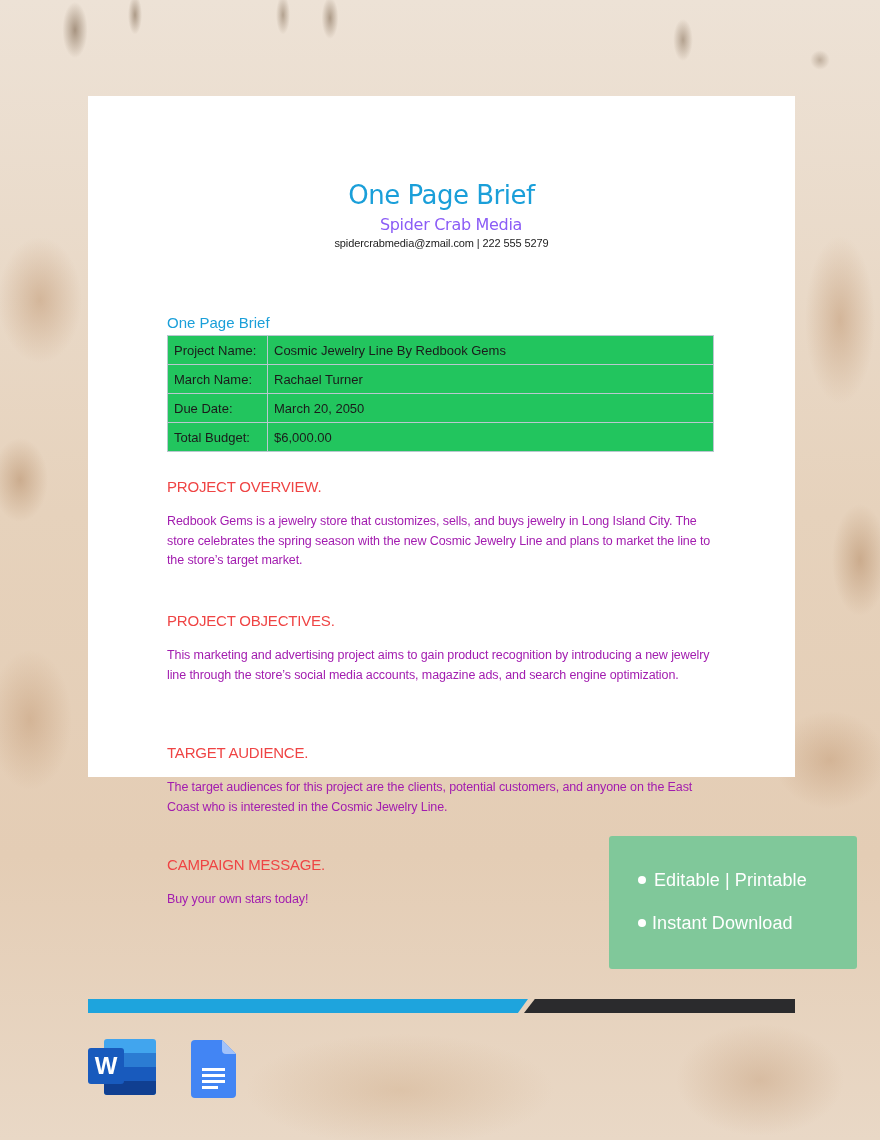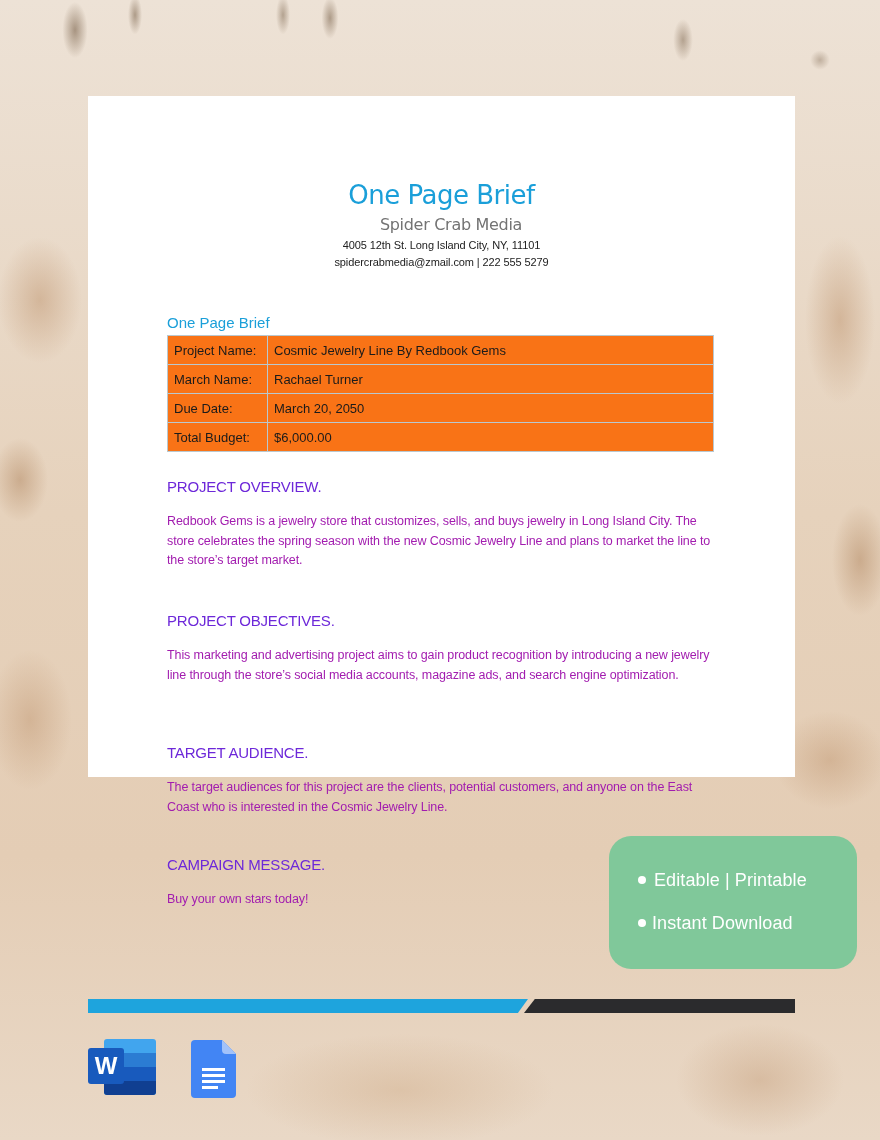--- a/index.html
+++ b/index.html
@@ -34,53 +34,53 @@
     }
 
     .header { position: absolute; left: 0; right: 0; top: 82px; text-align: center; }
     .doc-title {
       font-family: "DejaVu Sans", sans-serif;
       font-size: 26px; color: #1a9fd9; font-weight: normal;
       letter-spacing: -0.5px; line-height: 34px;
     }
     .company {
       font-family: "DejaVu Sans", sans-serif;
-      font-size: 16px; color: #737373; margin-top: 3px; line-height: 20px;
+      font-size: 16px; color: #8b5cf6; margin-top: 3px; line-height: 20px;
       letter-spacing: -0.3px;
       padding-left: 19px;
     }
     .address, .contact {
       font-size: 11px; color: #222; line-height: 17px; letter-spacing: -0.1px;
     }
     .address { margin-top: 2px; }
 
     .section-label {
       font-size: 15px; color: #1a9fd9; line-height: 18px;
     }
     .brief-label { position: absolute; left: 79px; top: 218px; }
 
     table.info {
       position: absolute;
       left: 79px; top: 239px;
       width: 547px;
       border-collapse: collapse;
-      background: #f97316;
+      background: #22c55e;
     }
     table.info td {
       border: 1px solid #b9c8cf;
       height: 29px;
       font-size: 13px; color: #1b1b1b;
       padding: 0 6px;
       vertical-align: middle;
     }
     table.info td.lbl { width: 100px; }
 
     .section { position: absolute; left: 79px; width: 560px; }
     .section h2 {
-      font-size: 15px; font-weight: normal; color: #6d28d9;
+      font-size: 15px; font-weight: normal; color: #ef4444;
       line-height: 18px; letter-spacing: -0.2px;
     }
     .section p {
       margin-top: 16px;
       font-size: 12.5px; line-height: 19.7px; color: #a21caf;
       letter-spacing: -0.1px;
     }
 
     .footer-bar {
       position: absolute; left: 0; top: 903px; width: 707px; height: 14px;
@@ -94,21 +94,21 @@
       position: absolute; left: 436px; top: 0; height: 14px; width: 271px;
       background: #2b2b2d;
       clip-path: polygon(4% 0, 100% 0, 100% 100%, 0 100%);
     }
 
     .badge {
       position: absolute;
       left: 609px; top: 836px;
       width: 248px; height: 133px;
       background: #80c89a;
-      border-radius: 22px;
+      border-radius: 3px;
       color: #ffffff;
       padding-left: 28px;
     }
     .badge-item {
       display: flex; align-items: center;
       font-size: 18px; line-height: 22px; letter-spacing: 0.1px;
     }
     .badge-item .dot {
       width: 8px; height: 8px; border-radius: 50%; background: #fff;
       margin-right: 8px; flex: 0 0 auto;
@@ -121,21 +121,20 @@
     .word-icon { position: absolute; left: 0; top: 0; width: 70px; height: 60px; }
     .gdocs-icon { position: absolute; left: 103px; top: 3px; width: 45px; height: 58px; }
   </style>
 </head>
 <body>
 
 <div class="page">
   <div class="header">
     <div class="doc-title">One Page Brief</div>
     <div class="company">Spider Crab Media</div>
-    <div class="address">4005 12th St. Long Island City, NY, 11101</div>
     <div class="contact">spidercrabmedia@zmail.com | 222 555 5279</div>
   </div>
 
   <div class="section-label brief-label">One Page Brief</div>
 
   <table class="info">
     <tbody>
       <tr>
         <td class="lbl">Project Name:</td>
         <td>Cosmic Jewelry Line By Redbook Gems</td>

